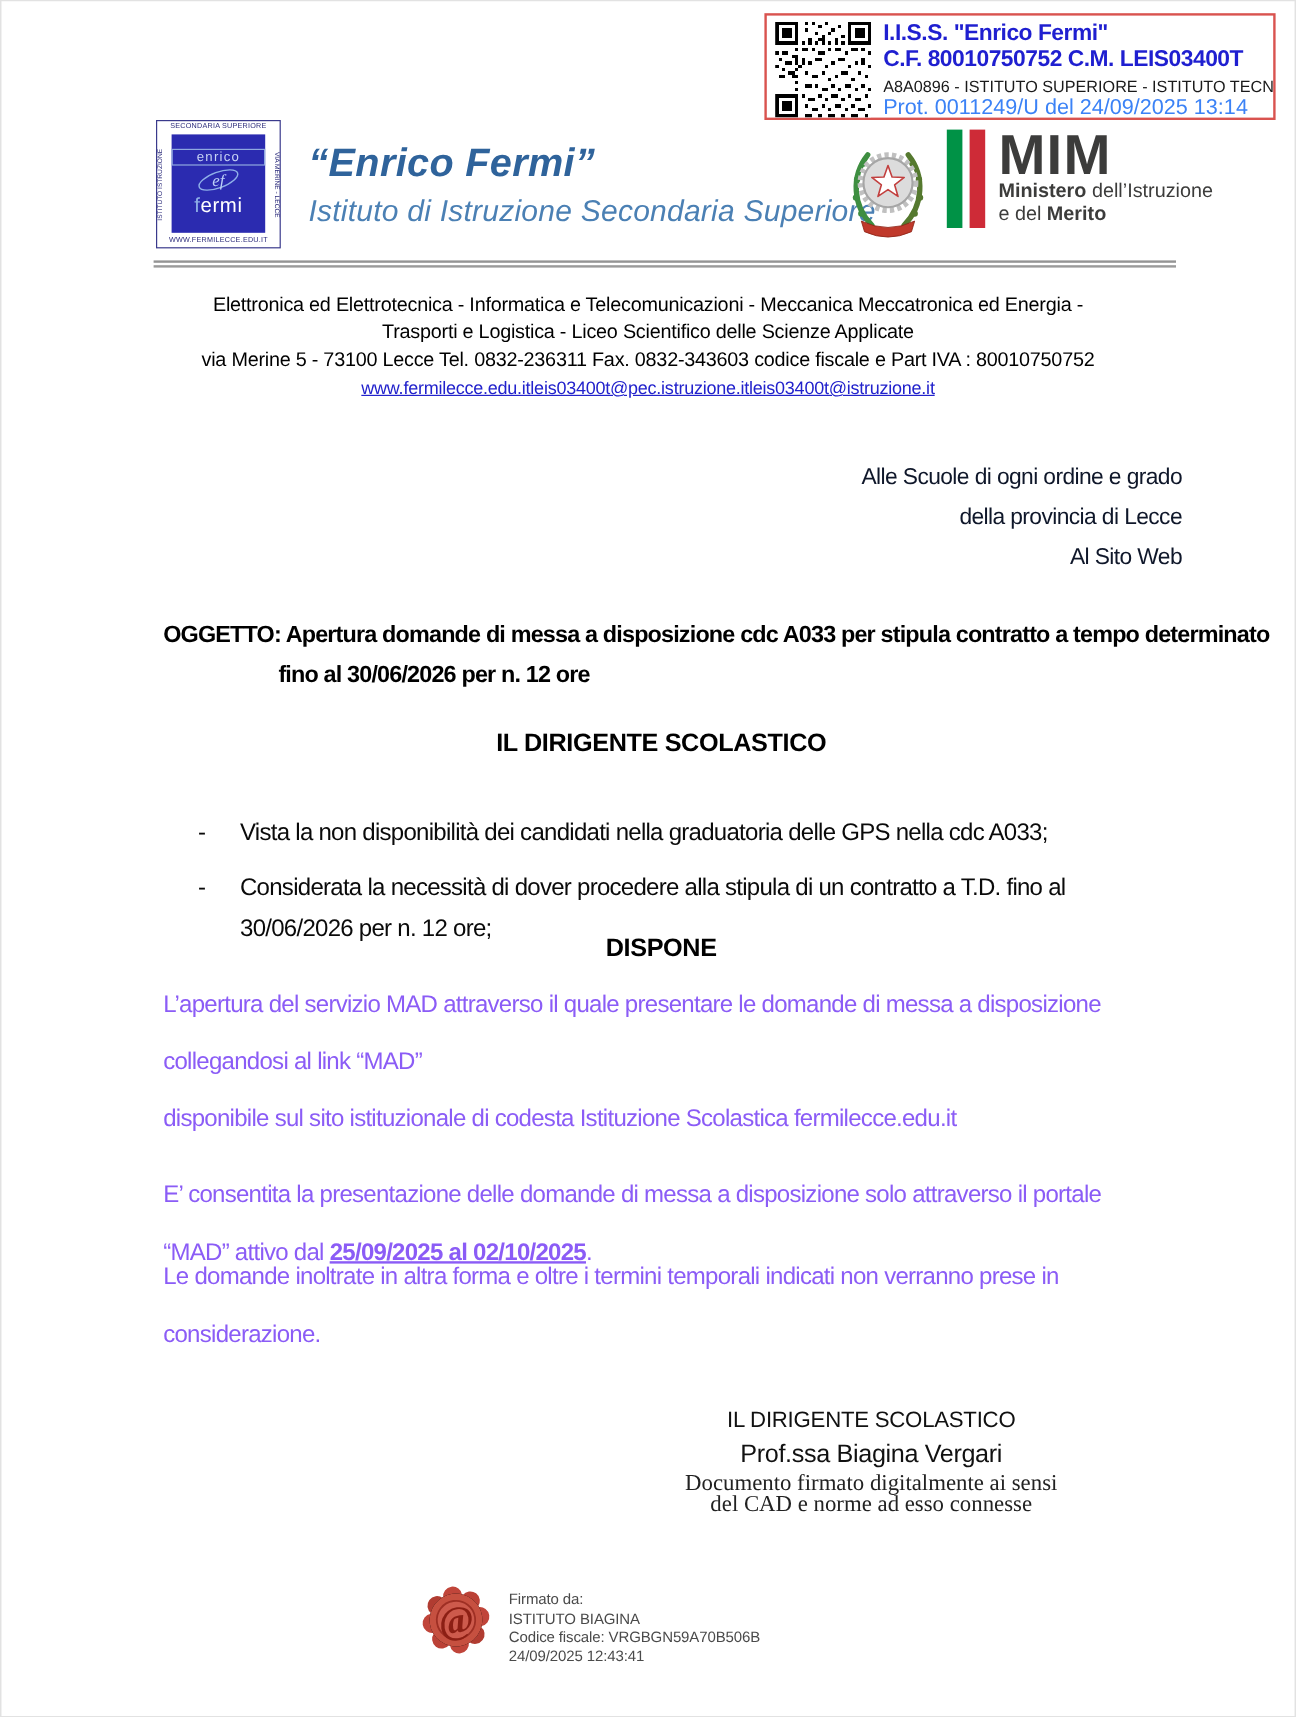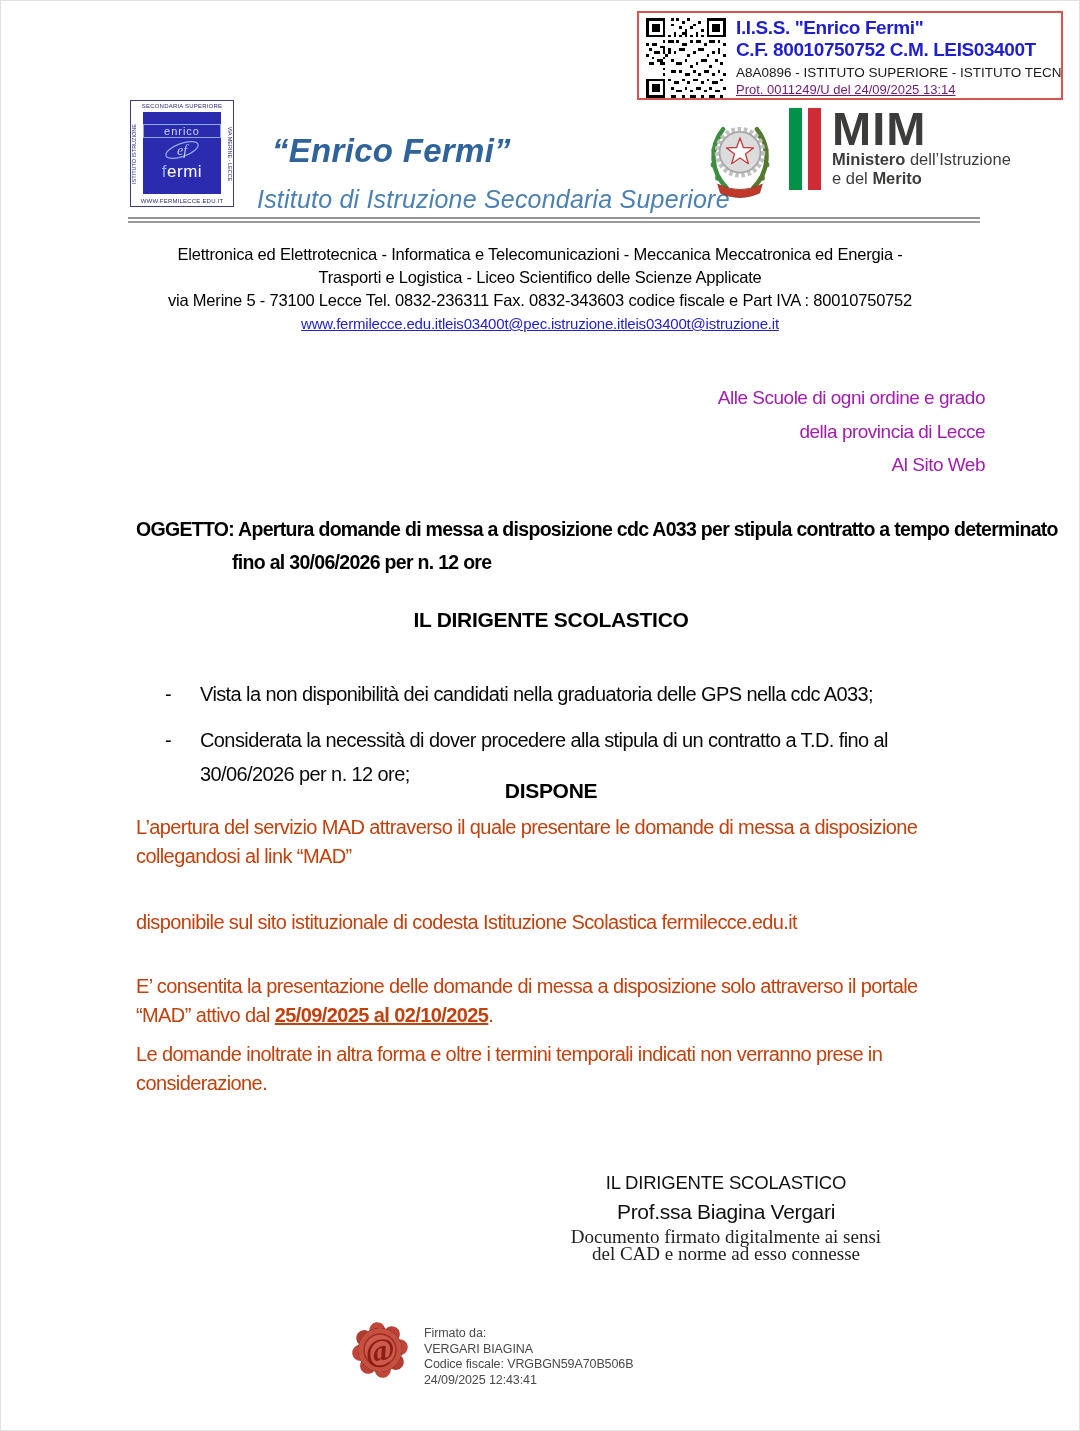--- a/index.html
+++ b/index.html
@@ -7,40 +7,40 @@
         box-shadow:inset 0 0 0 1px #e2e2e2, inset 6px 0 0 -5px #cfcfcf, inset -5px 0 0 -4px #d6d6d6;
         font-family:"Liberation Sans",sans-serif;color:#000;}
 
   
   .prot-box{position:absolute;left:637px;top:11px;width:426px;height:89px;
             border:2px solid #d9534f;box-sizing:border-box;background:#fff;display:flex;overflow:hidden;}
   .qr{margin:5px 10px 4px 7px;flex:0 0 80px;}
   .prot-text{padding-top:4px;white-space:nowrap;overflow:hidden;}
   .prot-blue{color:#1f1fd0;font-weight:bold;font-size:19px;line-height:22px;letter-spacing:-0.4px;}
   .prot-small{font-size:13.5px;line-height:17px;margin-top:3px;color:#1a1a1a;}
-  .prot-prot{font-size:13px;line-height:17px;color:#701a75;text-decoration:underline;}
+  .prot-prot{font-size:18px;line-height:17px;color:#3b82f6;}
 
   
   .school-logo{position:absolute;left:130px;top:100px;width:104px;height:107px;
                background:#fff;border:1px solid #3a3a8c;box-sizing:border-box;}
   .sl-top,.sl-bottom{position:absolute;left:0;right:0;text-align:center;font-size:6px;
                      color:#2a2a7a;letter-spacing:0.2px;white-space:nowrap;}
   .sl-top{top:2px;} .sl-bottom{bottom:2px;}
   .sl-side{position:absolute;width:100px;top:50px;font-size:5.5px;color:#2a2a7a;text-align:center;white-space:nowrap;}
   .sl-left{left:-47px;transform:rotate(-90deg);}
   .sl-right{left:49px;transform:rotate(90deg);}
   .sl-inner{position:absolute;left:12px;right:12px;top:11px;bottom:12px;background:#2b2bb0;
             display:flex;flex-direction:column;align-items:center;justify-content:center;}
   .sl-enrico{font-size:11px;color:#c8d4f5;letter-spacing:1px;border:0.5px solid #8fa8e0;padding:0 20px;}
   .sl-fermi{font-size:17px;color:#fff;letter-spacing:0.5px;}
   .sl-fermi .f{color:#8fb0e8;}
 
   
   .hdr-title{position:absolute;left:257px;top:117px;}
-  .hdr-title h1{margin:15px;font-size:33px;font-style:italic;font-weight:bold;color:#2f639b;letter-spacing:0.3px;}
+  .hdr-title h1{margin:0;font-size:33px;font-style:italic;font-weight:bold;color:#2f639b;letter-spacing:0.3px;}
   .hdr-title h2{margin:7px 0 0 0;font-size:25px;font-style:italic;font-weight:normal;color:#4b80b4;letter-spacing:0.2px;}
 
   
   .mim{position:absolute;left:700px;top:108px;display:flex;}
   .flagbars{display:flex;margin-left:9px;height:82px;}
   .bar{width:13px;height:82px;}
   .bar.g{background:#009246;} .bar.r{background:#ce2b37;margin-left:6px;}
   .mim-text{margin-left:11px;color:#3c3c3b;}
   .mim-acr{font-size:47px;font-weight:800;line-height:42px;letter-spacing:1px;}
   .mim-line{font-size:16.5px;line-height:19px;}
@@ -50,36 +50,36 @@
   .rule{position:absolute;left:128px;top:217px;width:852px;height:2px;
         border-top:2px solid #949494;border-bottom:2px solid #9a9a9a;}
 
   
   .address{position:absolute;left:60px;right:60px;top:243px;text-align:center;
            font-size:16.5px;line-height:23px;letter-spacing:-0.2px;color:#000;}
   .address a{color:#2222cc;text-decoration:underline;font-size:15px;}
 
   
   .recipients{position:absolute;right:95px;top:381px;text-align:right;
-              font-size:19px;line-height:33.5px;letter-spacing:-0.5px;color:#a21caf;}
+              font-size:19px;line-height:33.5px;letter-spacing:-0.5px;color:#0f172a;}
 
   
   .subject{position:absolute;left:136px;top:513px;width:850px;font-size:19.5px;line-height:33px;
            padding-left:96px;text-indent:-96px;letter-spacing:-0.7px;}
   .subject .lbl{font-weight:bold;}
   .subject b{font-weight:bold;}
   .center-head{position:absolute;left:136px;width:830px;text-align:center;
                font-weight:bold;font-size:21px;letter-spacing:-0.3px;}
   .h-dirigente{top:608px;} .h-dispone{top:779px;}
   .bullets{position:absolute;left:136px;top:677px;width:828px;}
   .bullet{position:relative;padding-left:64px;font-size:20px;line-height:34px;
           letter-spacing:-0.6px;margin-bottom:12px;color:#0a0a0a;}
   .bullet .dash{position:absolute;left:29px;top:0;}
-  .para{position:absolute;left:136px;width:840px;font-size:20px;line-height:29px;
-        letter-spacing:-0.6px;color:#c2410c;}
+  .para{position:absolute;left:136px;width:840px;font-size:20px;line-height:48px;
+        letter-spacing:-0.6px;color:#8b5cf6;}
   .p1{top:813px;} .p2{top:908px;} .p3{top:972px;} .p4{top:1040px;}
   .mad-link{position:absolute;left:136px;top:884px;font-size:13.5px;letter-spacing:-0.1px;}
   .mad-link a{color:#2222cc;text-decoration:underline;}
   .bu{font-weight:bold;text-decoration:underline;}
 
   
   .signature{position:absolute;left:530px;top:1172px;width:392px;text-align:center;}
   .sig-role{font-size:18.5px;letter-spacing:-0.2px;color:#111;}
   .sig-name{font-size:21px;letter-spacing:-0.3px;margin-top:6px;color:#111;}
   .sig-note{font-family:"Liberation Serif",serif;font-size:19px;line-height:17px;margin-top:4px;color:#222;}
@@ -222,19 +222,19 @@
         <circle cx="10" cy="30" r="8" fill="#c0453a"></circle>
           <circle cx="16" cy="16" r="8" fill="#b13c31"></circle>
         <circle cx="30" cy="30" r="22" fill="#c6described5a4c"></circle>
         <circle cx="30" cy="30" r="22" fill="#c65040"></circle>
         <circle cx="30" cy="30" r="16" fill="#cd5a4c" stroke="#9e2f24" stroke-width="1.5"></circle>
         <text x="30" y="41" font-size="32" font-weight="bold" fill="#8c1f14" text-anchor="middle" font-family="Liberation Serif,serif">@</text>
       </g>
     </svg>
     <div class="stamp-text">
       <div>Firmato da:</div>
-      <div>VERGARI BIAGINA</div>
+      <div>ISTITUTO BIAGINA</div>
       <div>Codice fiscale: VRGBGN59A70B506B</div>
       <div>24/09/2025 12:43:41</div>
     </div>
   </div>
 
 </div>
 
 </body></html>

